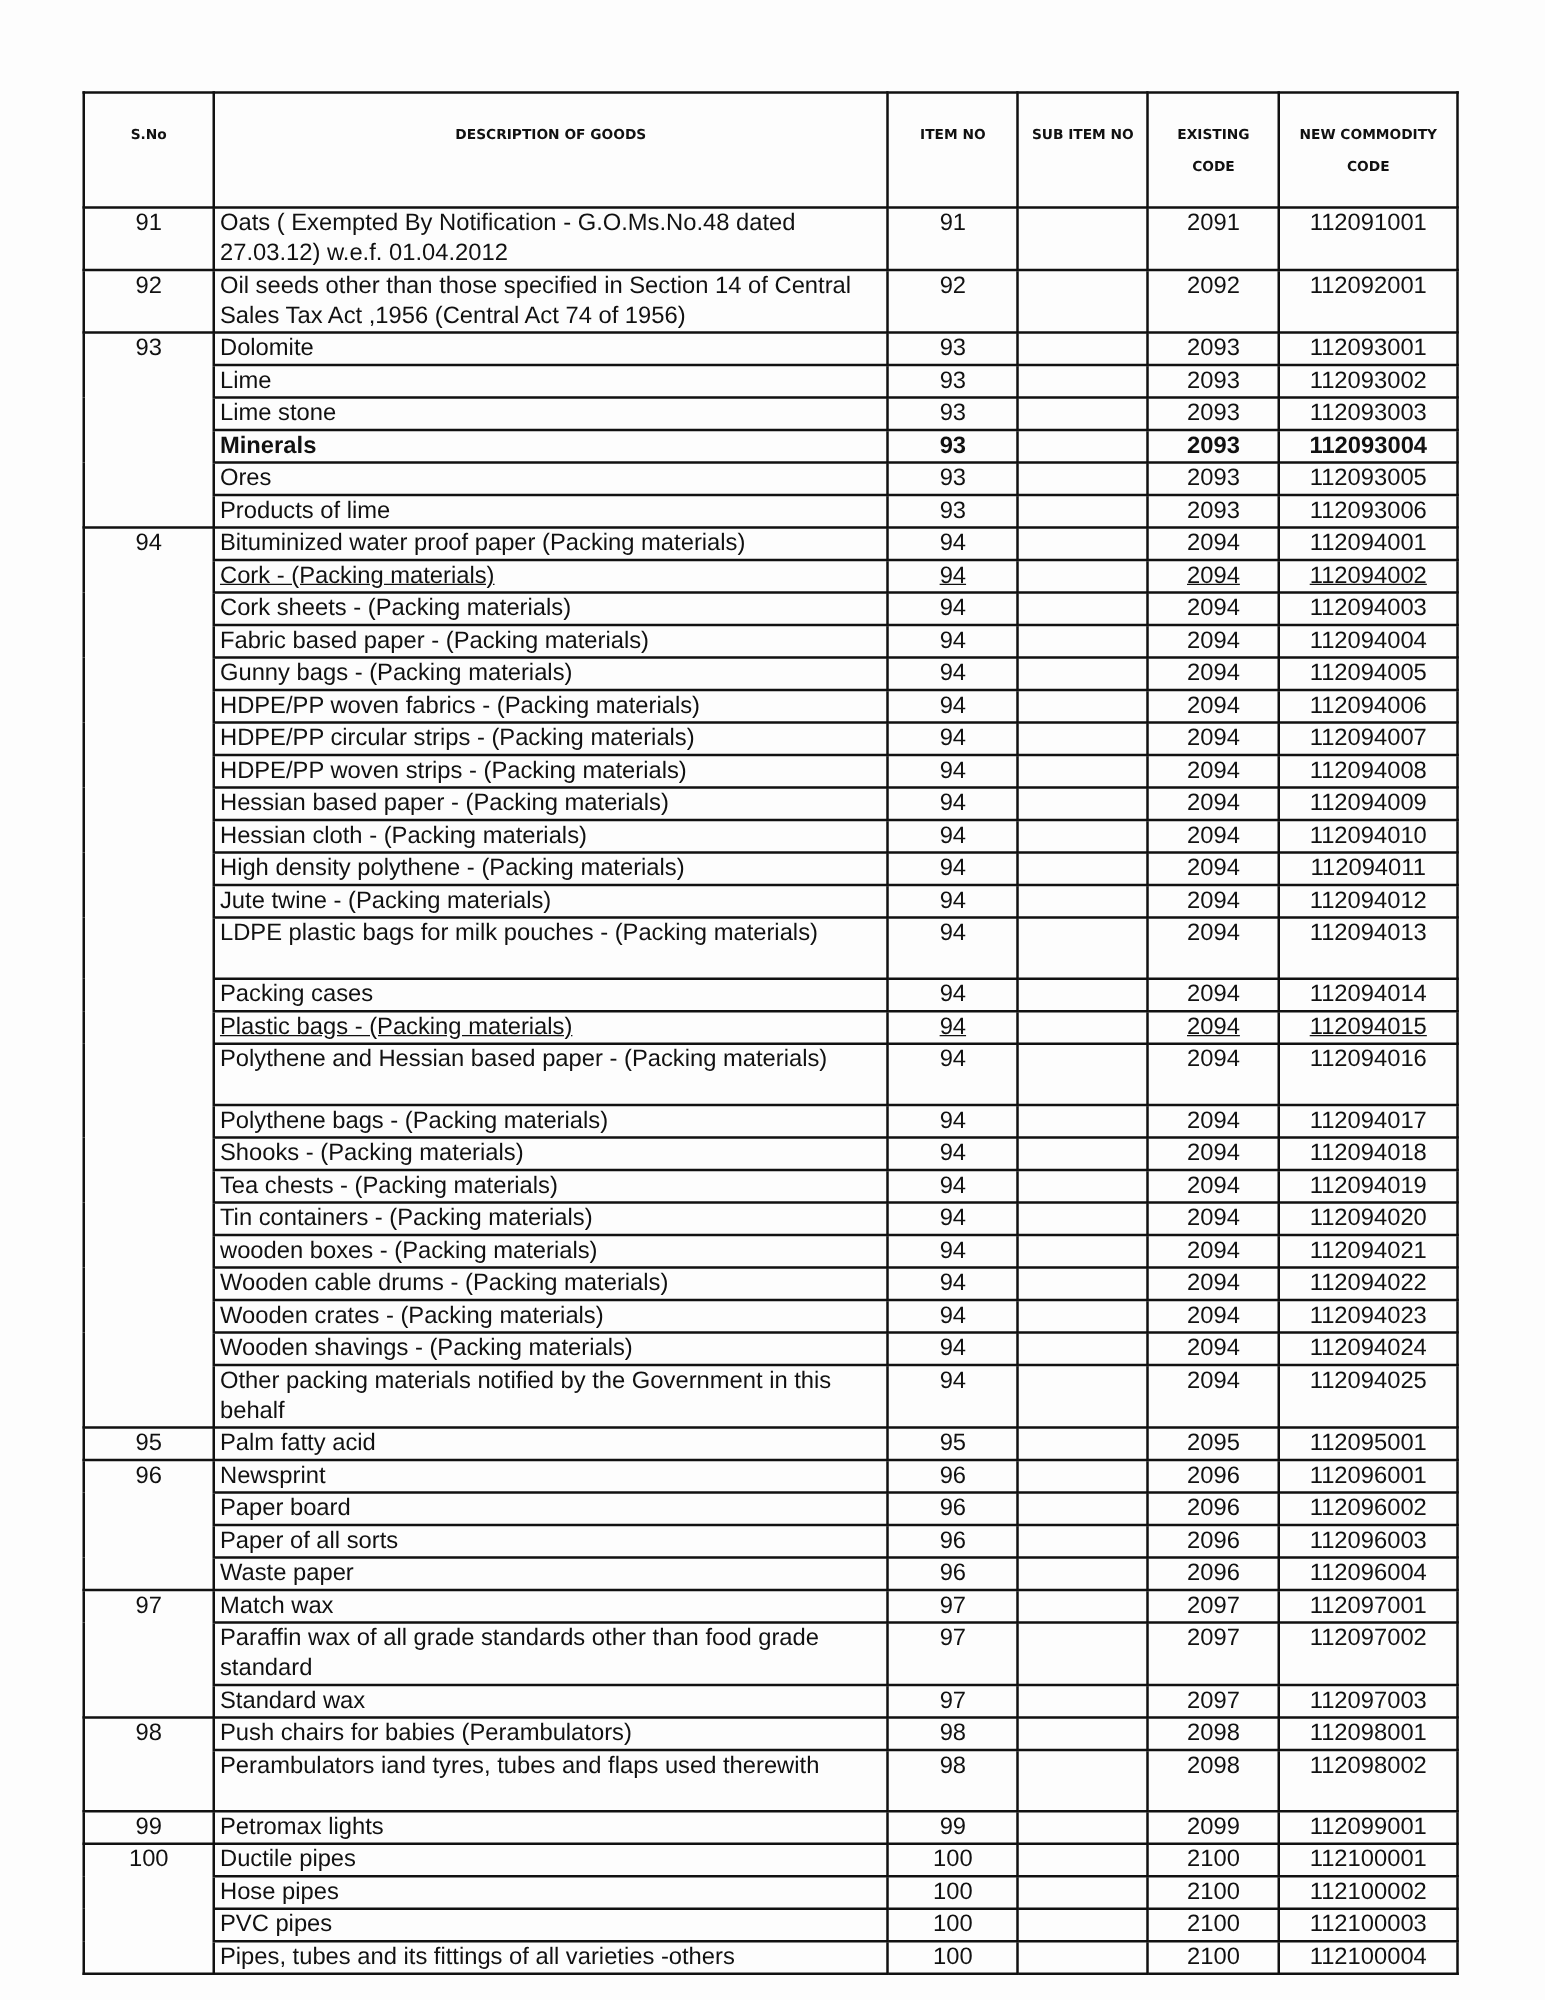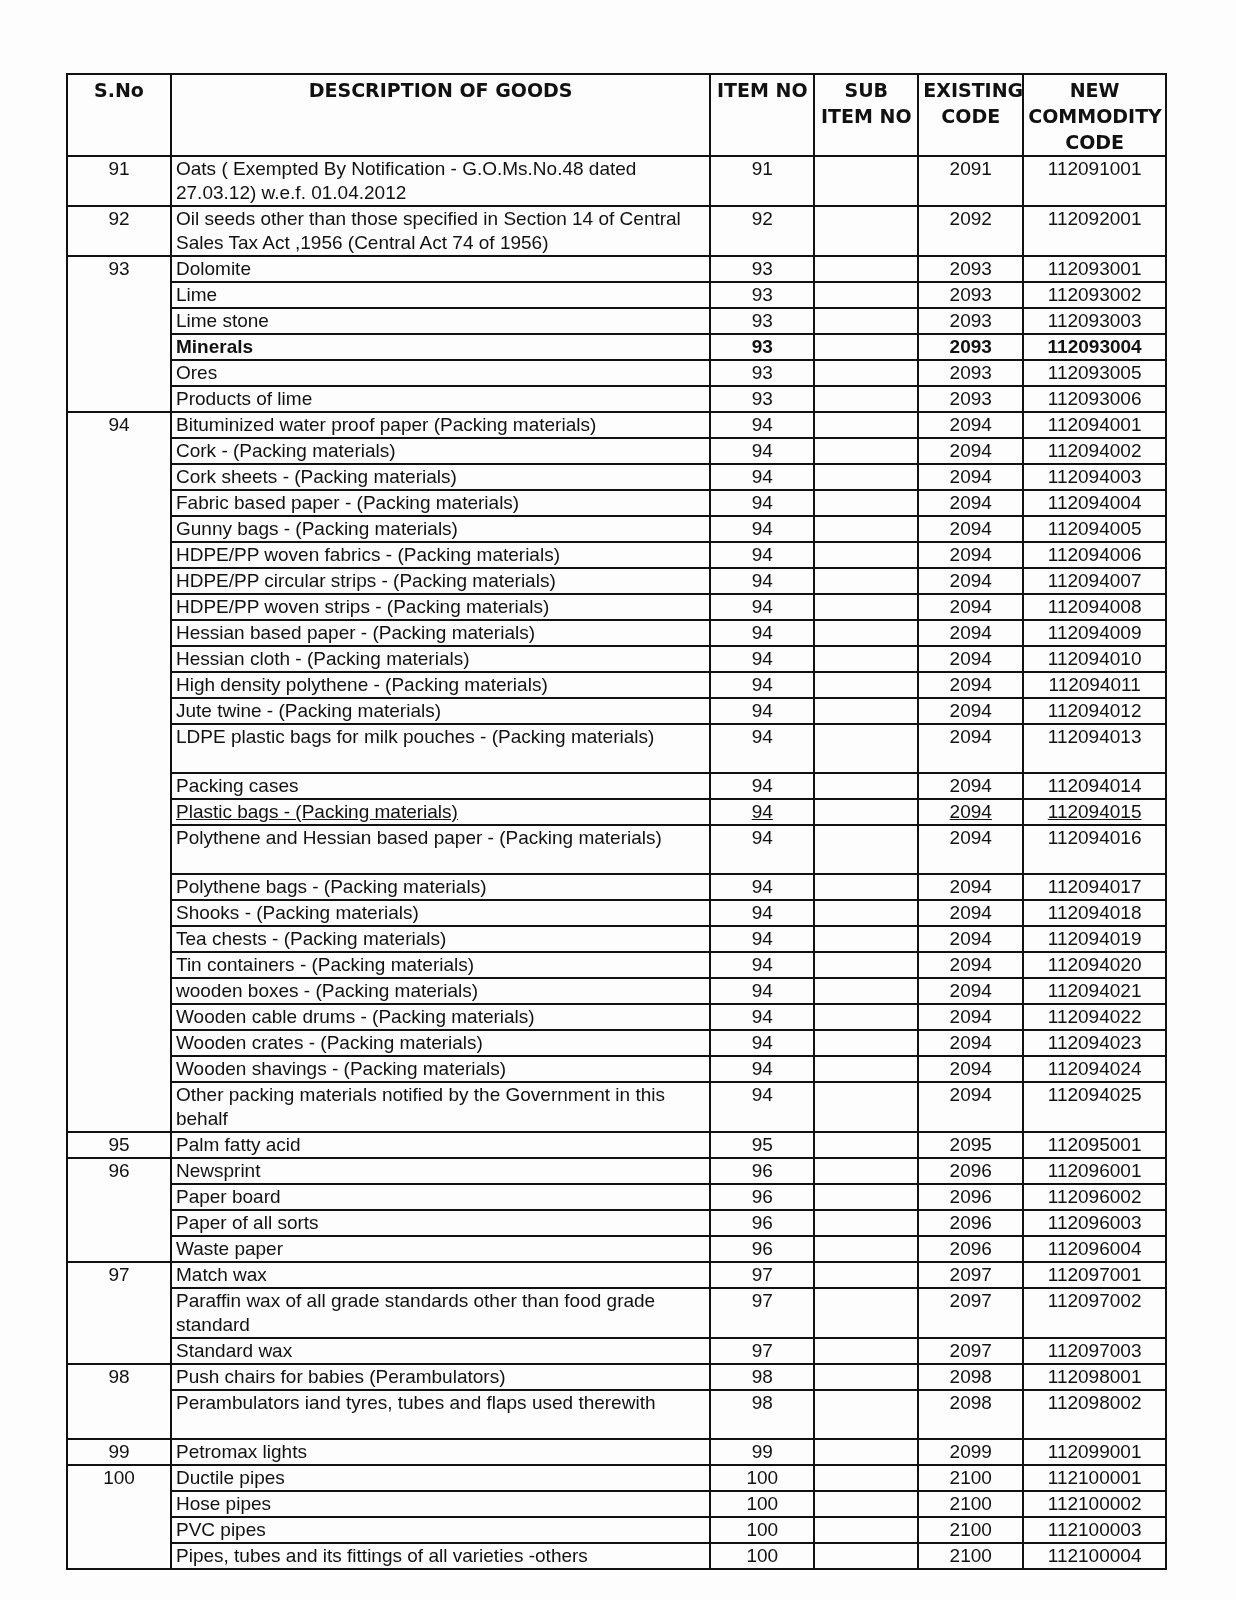--- a/index.html
+++ b/index.html
@@ -1,19 +1,19 @@
 <!DOCTYPE html>
 <html><head>
 <meta charset="utf-8">
 <style>
   html,body{margin:0;padding:0;background:#fdfdfd;}
   body{width:1236px;height:1600px;position:relative;overflow:hidden;font-family:"Liberation Sans",sans-serif;color:#111;}
   #tbl{position:absolute;left:66px;top:73px;width:1101px;border-collapse:collapse;table-layout:fixed;}
   #tbl td,#tbl th{border:2px solid #111;padding:0 4px;vertical-align:top;font-size:19px;line-height:24px;}
-  #tbl th{font-family:"DejaVu Sans",sans-serif;font-weight:bold;font-size:19px;line-height:26px;text-align:center;padding-top:2px;height:70px;}
+  #tbl th{font-family:"DejaVu Sans",sans-serif;font-weight:bold;font-size:11px;line-height:26px;text-align:center;padding-top:20px;height:70px;}
   #tbl td.c{text-align:center;}
   #tbl td.sno{border-bottom:none;border-top:none;}
   #tbl td.sno.first{border-top:2px solid #111;}
   #tbl tr.grpend td.sno{border-bottom:2px solid #111;}
 </style>
 </head>
 <body>
 
 <table id="tbl">
   <colgroup>
@@ -100,21 +100,21 @@
         <td class="c">112093006</td>
       </tr>
       <tr style="height: 24px;">
         <td class="c sno first">94</td>
         <td class="">Bituminized water proof paper (Packing materials)</td>
         <td class="c">94</td>
         <td class="c"></td>
         <td class="c">2094</td>
         <td class="c">112094001</td>
       </tr>
-      <tr style="height: 24px;">
+      <tr style="height: 24px; text-decoration: underline;">
         <td class="c sno"></td>
         <td class="">Cork - (Packing materials)</td>
         <td class="c">94</td>
         <td class="c"></td>
         <td class="c">2094</td>
         <td class="c">112094002</td>
       </tr>
       <tr style="height: 24px;">
         <td class="c sno"></td>
         <td class="">Cork sheets - (Packing materials)</td>

